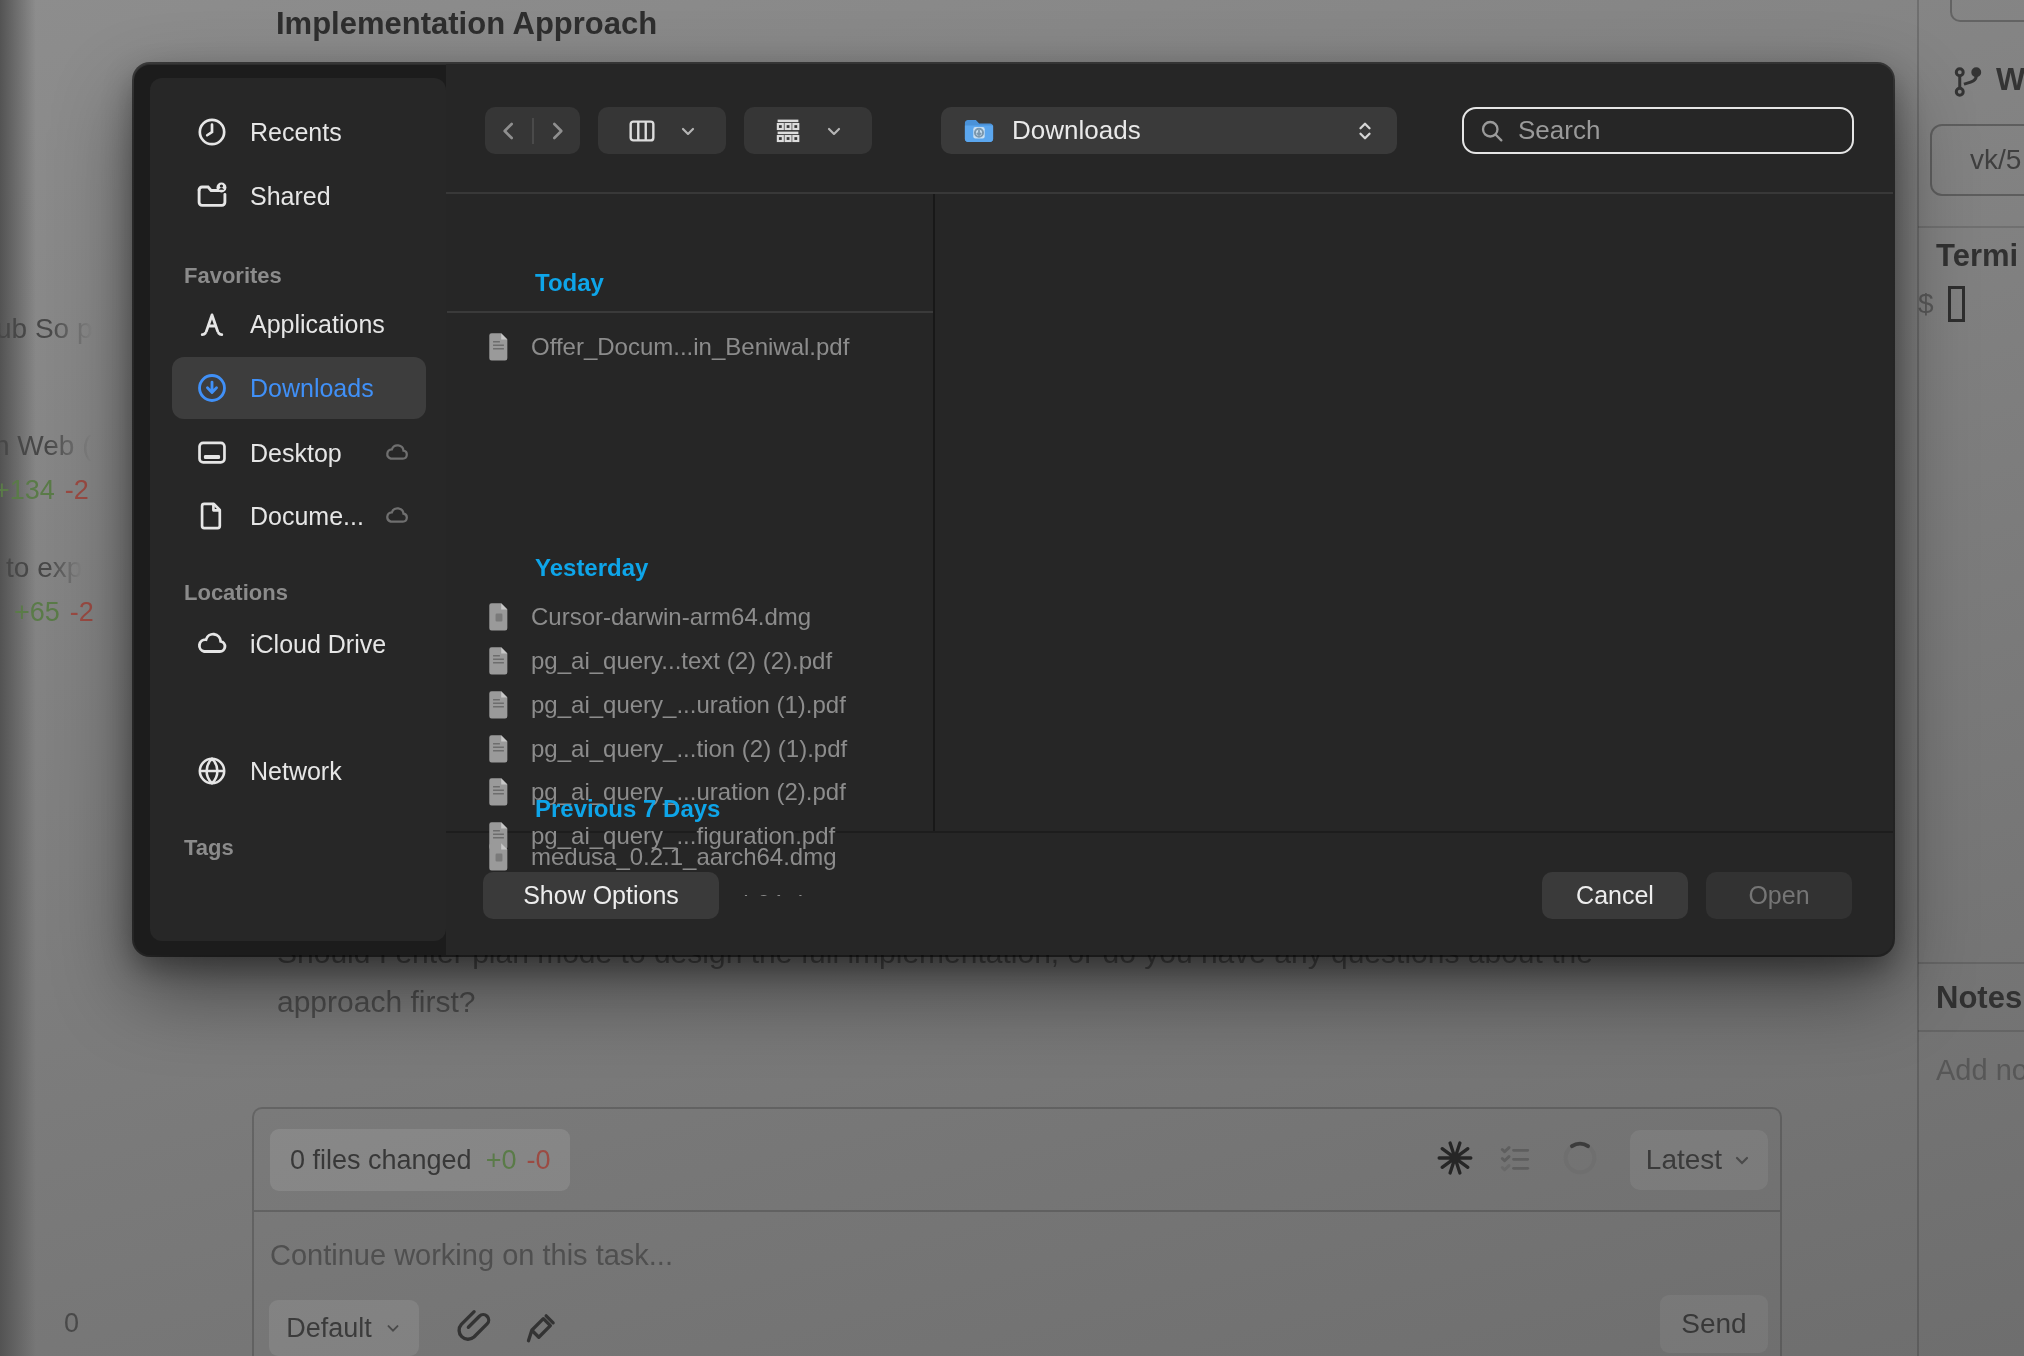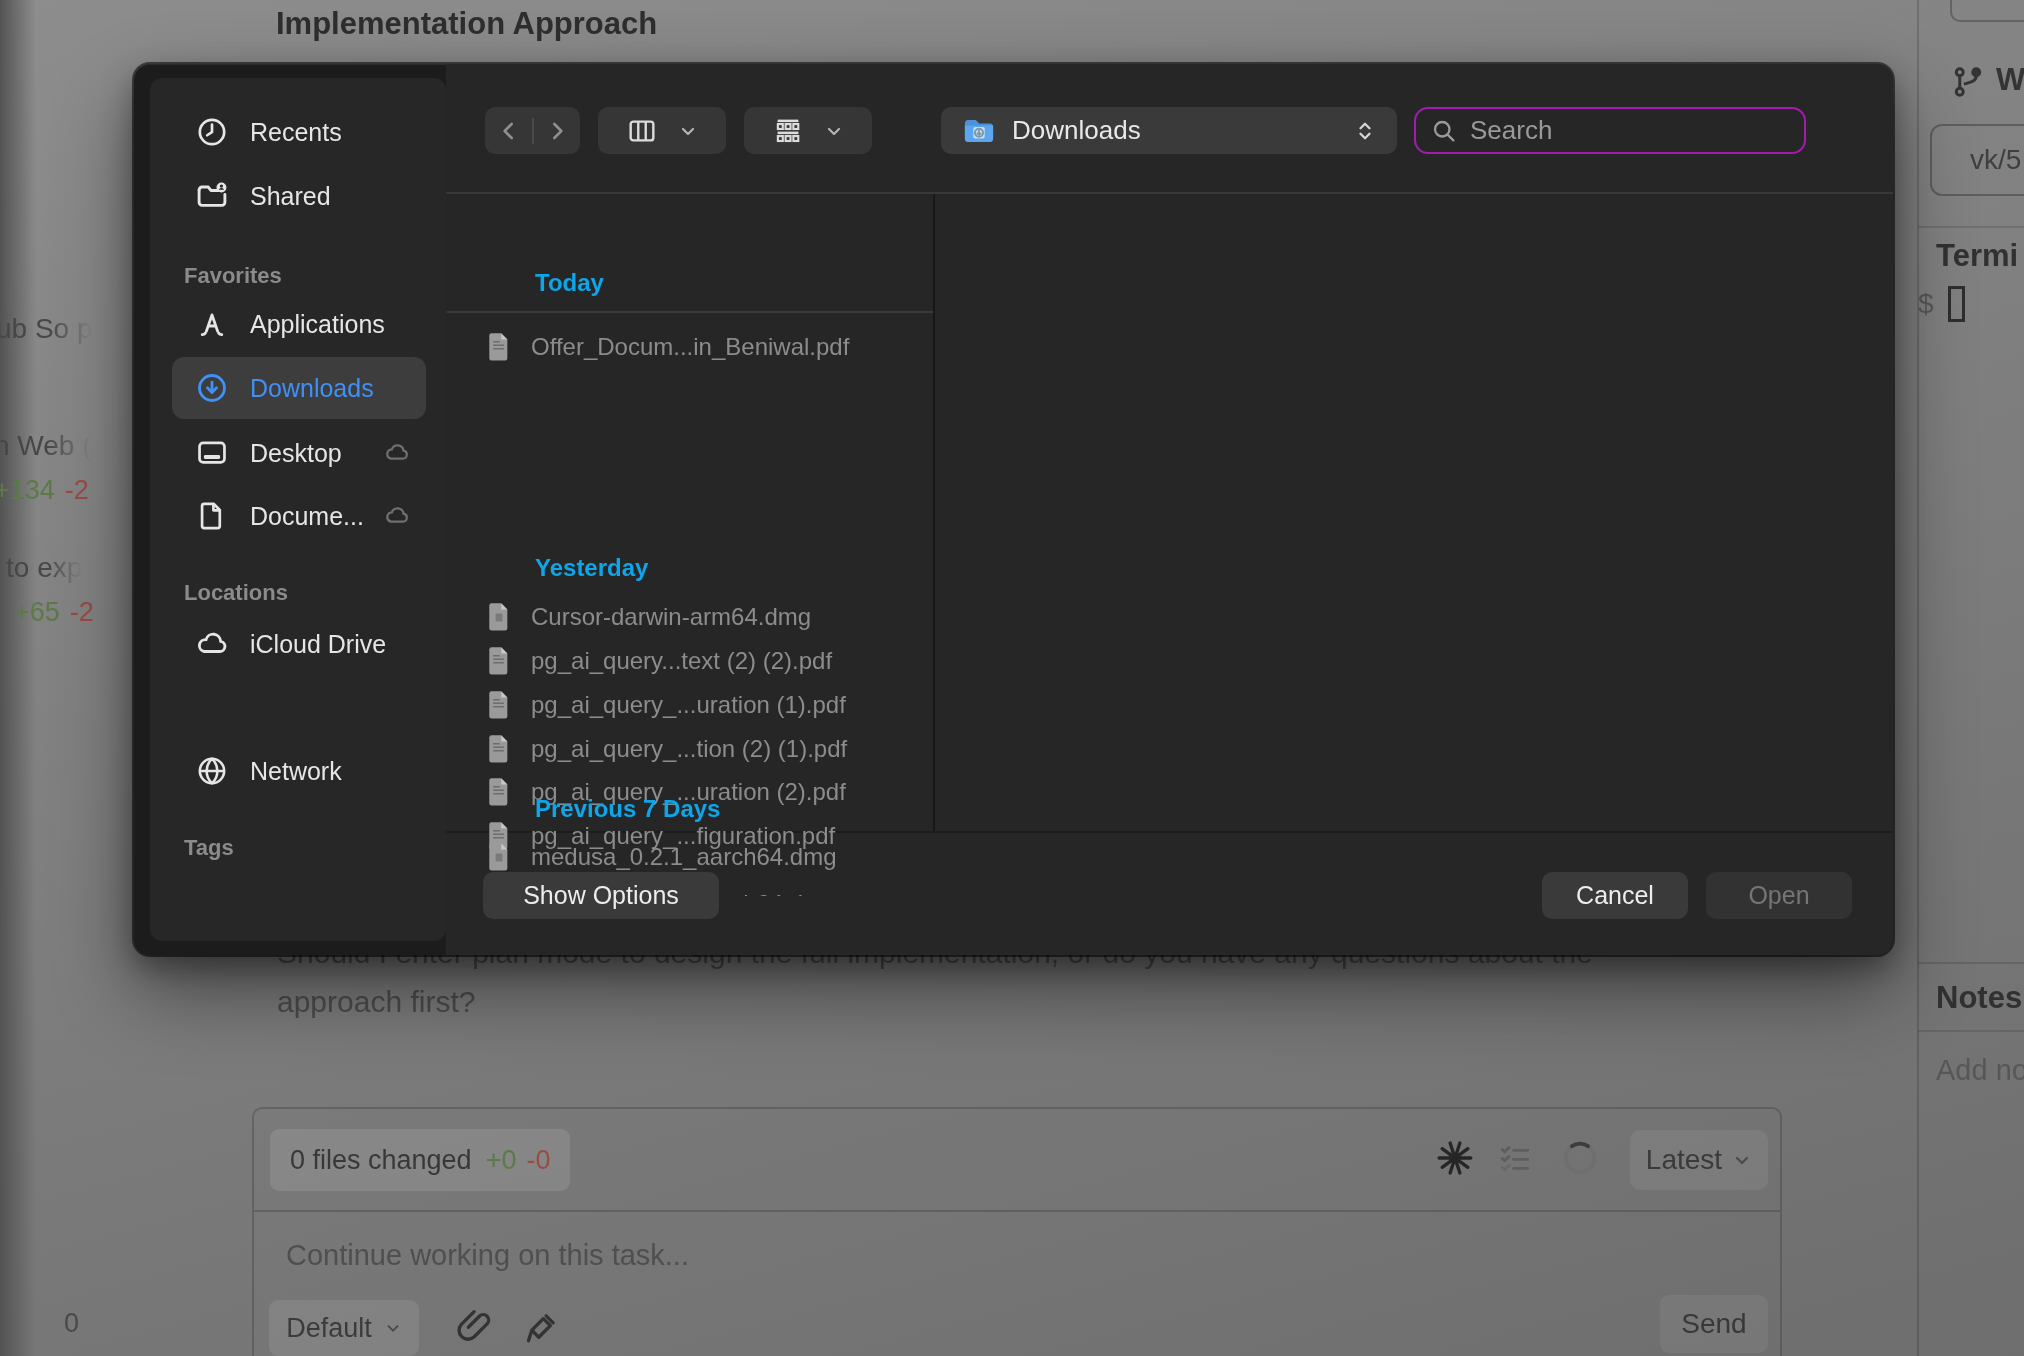--- a/index.html
+++ b/index.html
@@ -30,21 +30,21 @@
     border:2px solid rgba(50,50,50,0.30);border-bottom:none;border-radius:10px 10px 0 0;}
   .chat-head{position:absolute;left:0;top:0;width:100%;height:103px;box-sizing:border-box;
     border-bottom:2px solid rgba(50,50,50,0.30);}
   .files-badge{position:absolute;left:16px;top:20px;height:62px;padding:0 20px;border-radius:9px;
     background:rgba(255,255,255,0.11);display:flex;align-items:center;font-size:27px;color:#383838;}
   .files-badge .dp{margin-left:14px;}
   .chat-ic{position:absolute;top:30px;width:38px;height:38px;}
   .latest-btn{position:absolute;left:1376px;top:21px;width:138px;height:60px;border-radius:10px;
     background:rgba(255,255,255,0.07);display:flex;align-items:center;justify-content:center;
     gap:10px;font-size:28px;color:#3a3a3a;}
-  .chat-ph{position:absolute;left:16px;top:130px;font-size:29px;color:#4f4f4f;white-space:nowrap;margin-left:16px;}
+  .chat-ph{position:absolute;left:16px;top:130px;font-size:29px;color:#4f4f4f;white-space:nowrap;}
   .model-btn{position:absolute;left:15px;top:191px;width:150px;height:56px;border-radius:9px;
     background:rgba(255,255,255,0.09);display:flex;align-items:center;justify-content:center;
     gap:12px;font-size:27px;color:#3b3b3b;}
   .send-btn{position:absolute;left:1406px;top:186px;width:108px;height:58px;border-radius:9px;
     background:rgba(255,255,255,0.06);display:flex;align-items:center;justify-content:center;
     font-size:28px;color:#383838;}
 
   
   .rp-vline{left:1917px;top:0;width:2px;height:1356px;background:rgba(0,0,0,0.16);}
   .rp-topbox{left:1950px;top:-26px;width:130px;height:44px;border:2px solid rgba(0,0,0,0.25);border-radius:10px;}
@@ -76,21 +76,21 @@
 
   .tb-btn{position:absolute;top:43px;height:47px;background:#363636;border-radius:10px;
     display:flex;align-items:center;justify-content:center;}
   .tb-nav{left:351px;width:95px;gap:0;}
   .tb-nav .navdiv{width:2px;height:26px;background:#4a4a4a;margin:0 10px;}
   .tb-view{left:464px;width:128px;gap:20px;}
   .tb-group{left:610px;width:128px;gap:20px;}
   .tb-path{left:807px;width:456px;background:#3a3a3a;justify-content:flex-start;padding:0 20px;box-sizing:border-box;}
   .tb-path .path-label{margin-left:15px;font-size:26px;color:#e9e9e9;}
   .tb-path .updown{margin-left:auto;}
-  .tb-search{left:1280px;width:392px;background:transparent;border:2px solid #a21caf;border-radius:14px;
+  .tb-search{left:1328px;width:392px;background:transparent;border:2px solid #e5e5e5;border-radius:14px;
     justify-content:flex-start;padding:0 14px;box-sizing:border-box;gap:10px;}
   .tb-search input{background:transparent;border:none;outline:none;width:300px;
     font-family:inherit;font-size:26px;color:#cfcfcf;}
   .tb-search input::placeholder{color:#9a9a9a;}
 
   .hline-top{left:312px;top:128px;width:1447px;height:2px;background:#383838;}
   .col-div{left:799px;top:130px;width:2px;height:637px;background:#181818;}
   .hline-bot{left:312px;top:767px;width:1447px;height:2px;background:#1d1d1d;}
 
   .list{position:absolute;left:313px;top:194px;width:486px;height:638px;overflow:hidden;}

